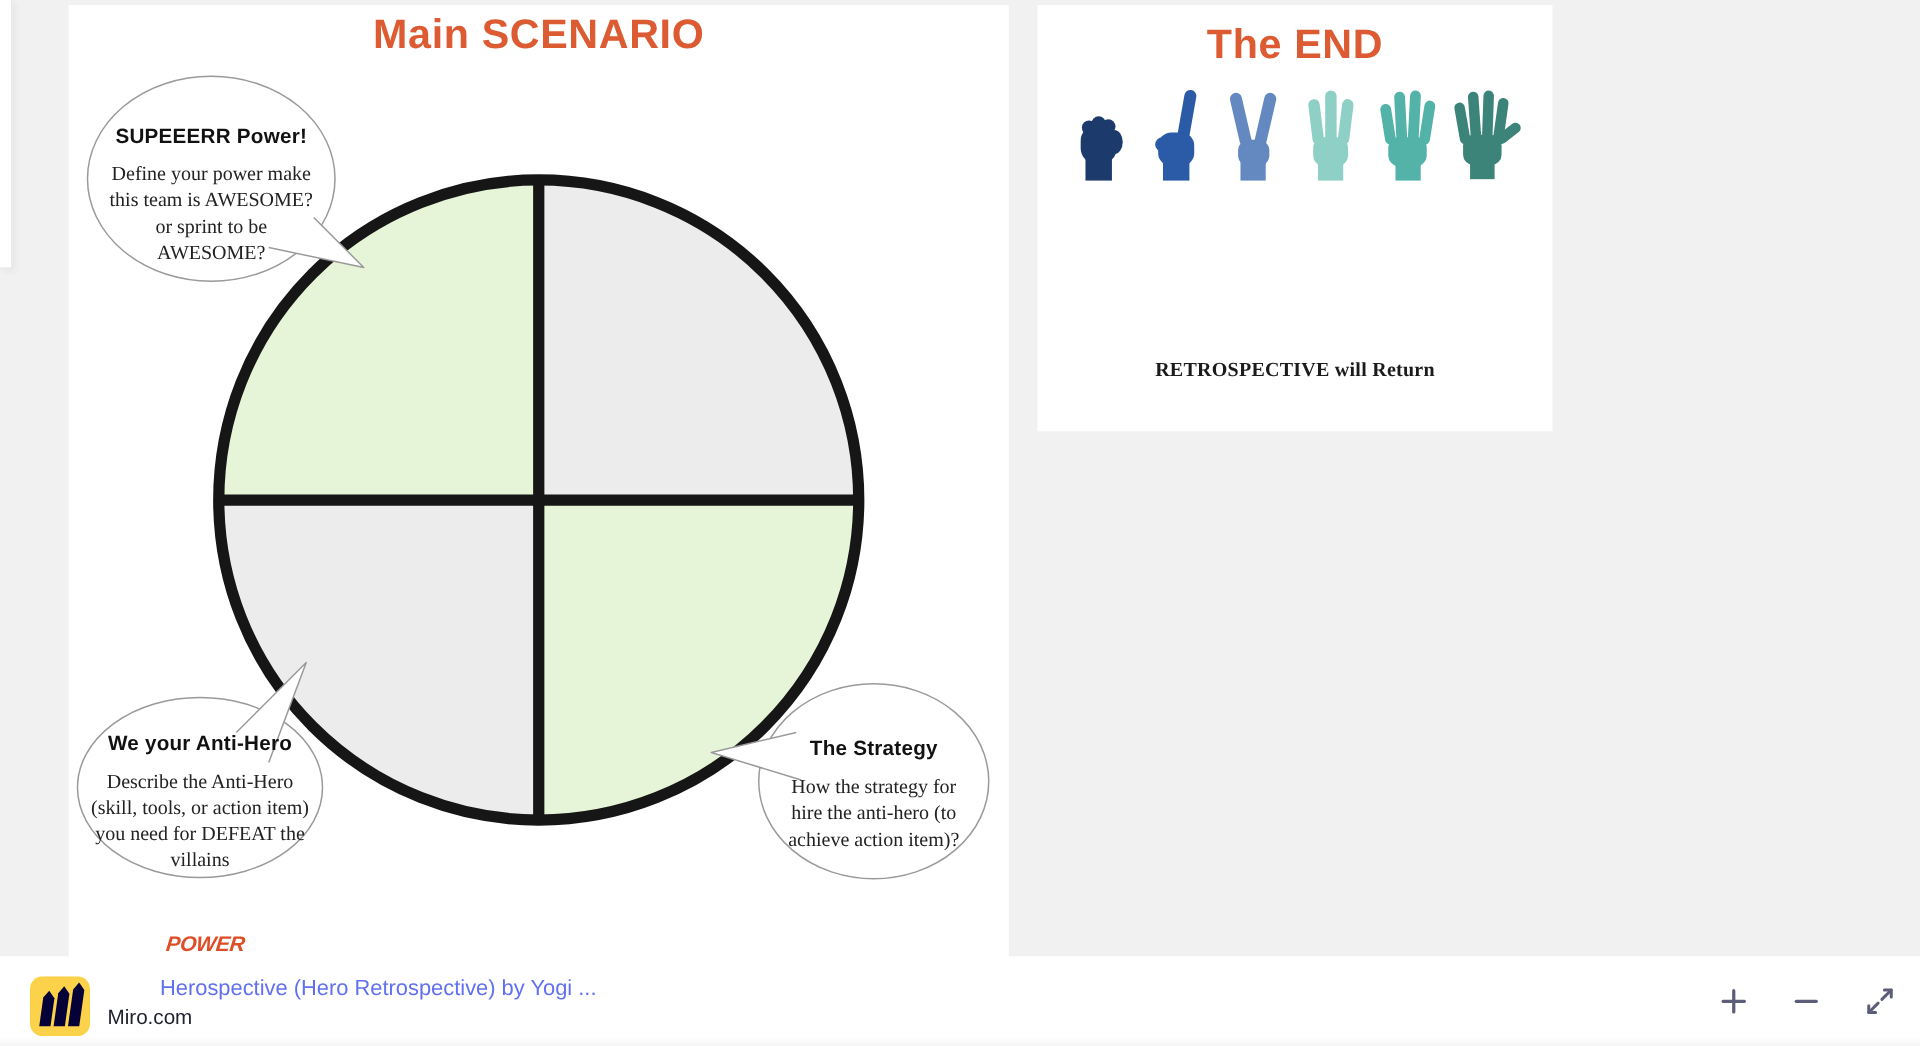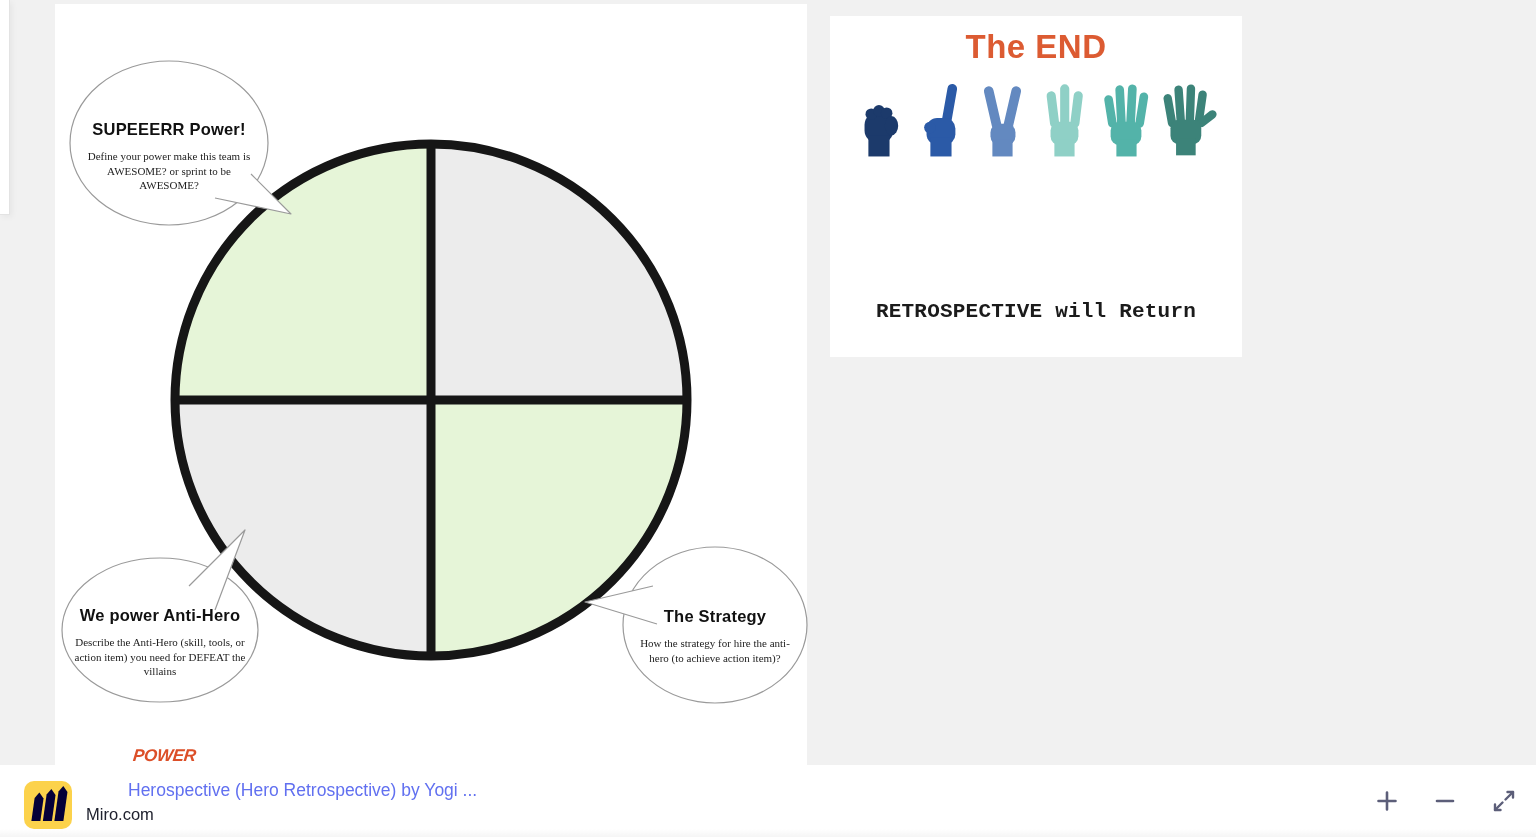--- a/index.html
+++ b/index.html
@@ -6,47 +6,47 @@
   html,body { width:1536px; height:837px; font-family:"Liberation Sans",sans-serif; }
   #root { position:relative; width:1536px; height:837px; background:#f1f1f1; overflow:hidden; }
 
   
   .left-strip { position:absolute; left:0; top:0; width:10px; height:215px; background:#ffffff;
                 border-right:1px solid #e3e3e3; border-bottom:1px solid #e3e3e3;
                 box-shadow:2px 2px 6px rgba(0,0,0,.05); }
 
   .frame { position:absolute; background:#ffffff; }
   .frame-main { left:55px; top:4px; width:752px; height:761px; }
-  .frame-end  { left:830px; top:16px; width:412px; height:341px; }
+  .frame-end  { left:830px; top:4px; width:412px; height:341px; }
 
   .frame-title { position:absolute; left:0; width:100%; text-align:center;
                  color:#dc5b32; font-weight:bold; font-size:33px; letter-spacing:.5px; }
   .frame-main .frame-title { top:4px; }
   .frame-end  .frame-title { top:12px; }
 
   .wheel-svg { position:absolute; left:0; top:0; }
 
   .bubble { position:absolute; }
   .bubble svg { position:absolute; left:0; top:0; }
   .bubble-text { position:absolute; display:flex; flex-direction:column; align-items:center;
                  justify-content:center; text-align:center; }
   .bubble-heading { font-weight:bold; font-size:16.5px; color:#111111; letter-spacing:.2px; margin-bottom:10px;margin-top:23px; }
-  .bubble-body { font-family:"Liberation Serif",serif; font-size:11px; line-height:1.32; color:#222222; }
+  .bubble-body { font-family:"Liberation Serif",serif; font-size:16px; line-height:1.32; color:#222222; }
   .bubble-body b { font-weight:normal; }
 
   .power-label { position:absolute; left:78px; top:742px; color:#dc4f28;
                  font-weight:bold; font-style:italic; font-size:17px; letter-spacing:-0.3px;
                  transform:skewX(-6deg); }
 
   .hands-row { position:absolute; left:0; top:56px; width:100%; height:86px;
                display:flex; justify-content:center; align-items:flex-end; gap:12px; }
   .hand { display:block; }
 
   .end-caption { position:absolute; left:0; top:284px; width:100%; text-align:center;
-                 font-family:Liberation Mono, monospace; font-weight:bold; font-size:21px;
+                 font-family:Liberation Serif, serif; font-weight:bold; font-size:16px;
                  color:#1b1b1b; letter-spacing:.2px; }
 
   .footer { position:absolute; left:0; top:765px; width:1536px; height:72px; background:#ffffff; }
   .footer::after { content:""; position:absolute; left:0; bottom:0; width:100%; height:8px;
                    background:linear-gradient(to bottom, rgba(0,0,0,0) 0%, rgba(0,0,0,.04) 100%); }
   .miro-logo { position:absolute; left:24px; top:16px; width:48px; height:48px; cursor:pointer; }
   .footer-textblock { position:absolute; left:86px; top:15px; display:flex; flex-direction:column; gap:4px; }
   .footer-title { color:#6170f0; font-size:17.5px; font-weight:500; cursor:pointer;margin-left:42px; }
   .footer-subtitle { color:#20222f; font-size:16.5px; }
   .footer-controls { position:absolute; right:18px; top:0; height:100%;
@@ -55,20 +55,21 @@
               align-items:center; justify-content:center; }
 </style>
 </head>
 <body>
 
 <div id="root">
 
   <div class="left-strip"></div>
 
   <div class="frame frame-main">
+    <div class="frame-title">Main SCENARIO</div>
 
     <svg class="wheel-svg" width="752" height="761" viewBox="0 0 752 761">
       <path d="M376,396 L376,140 A256,256 0 0 0 120,396 Z" fill="#e6f5d8"></path>
       <path d="M376,396 L376,140 A256,256 0 0 1 632,396 Z" fill="#ececec"></path>
       <path d="M376,396 L120,396 A256,256 0 0 0 376,652 Z" fill="#ececec"></path>
       <path d="M376,396 L376,652 A256,256 0 0 0 632,396 Z" fill="#e6f5d8"></path>
       <circle cx="376" cy="396" r="256" fill="none" stroke-width="9" stroke="#161616"></circle>
       <path d="M376,140 L376,652 M120,396 L632,396" fill="none" stroke-width="9" stroke="#161616"></path>
     </svg>
 
@@ -83,26 +84,26 @@
       </div>
     </div>
 
 
     <div class="bubble" style="left:4px; top:506px; width:248px; height:196px;">
       <svg width="248" height="196" viewBox="0 0 248 196">
         <ellipse cx="101" cy="120" rx="98" ry="72" fill="#ffffff" stroke="#9a9a9a" stroke-width="1.2"></ellipse>
         <path d="M130,76 L186,20 L156,100" fill="#ffffff" stroke="#9a9a9a" stroke-width="1.2" stroke-linejoin="round"></path>
       </svg>
       <div class="bubble-text" style="left:10px; top:62px; width:182px; height:118px;">
-        <div class="bubble-heading">We power Anti-Hero</div>
+        <div class="bubble-heading">We your Anti-Hero</div>
         <div class="bubble-body" style="width:178px;"><span>Describe the Anti-Hero (skill, tools, or action item) you need for </span><b>DEFEAT</b><span> the villains</span></div>
       </div>
     </div>
 
-    <div class="bubble" style="left:520px; top:540px; width:244px; height:166px;">
+    <div class="bubble" style="left:504px; top:540px; width:244px; height:166px;">
       <svg width="244" height="166" viewBox="0 0 244 166">
         <ellipse cx="140" cy="81" rx="92" ry="78" fill="#ffffff" stroke="#9a9a9a" stroke-width="1.2"></ellipse>
         <path d="M78,42 L10,58 L82,80" fill="#ffffff" stroke="#9a9a9a" stroke-width="1.2" stroke-linejoin="round"></path>
       </svg>
       <div class="bubble-text" style="left:64px; top:22px; width:152px; height:118px;">
         <div class="bubble-heading">The Strategy</div>
         <div class="bubble-body" style="width:150px;">How the strategy for hire the anti-hero (to achieve action item)?</div>
       </div>
     </div>
 

